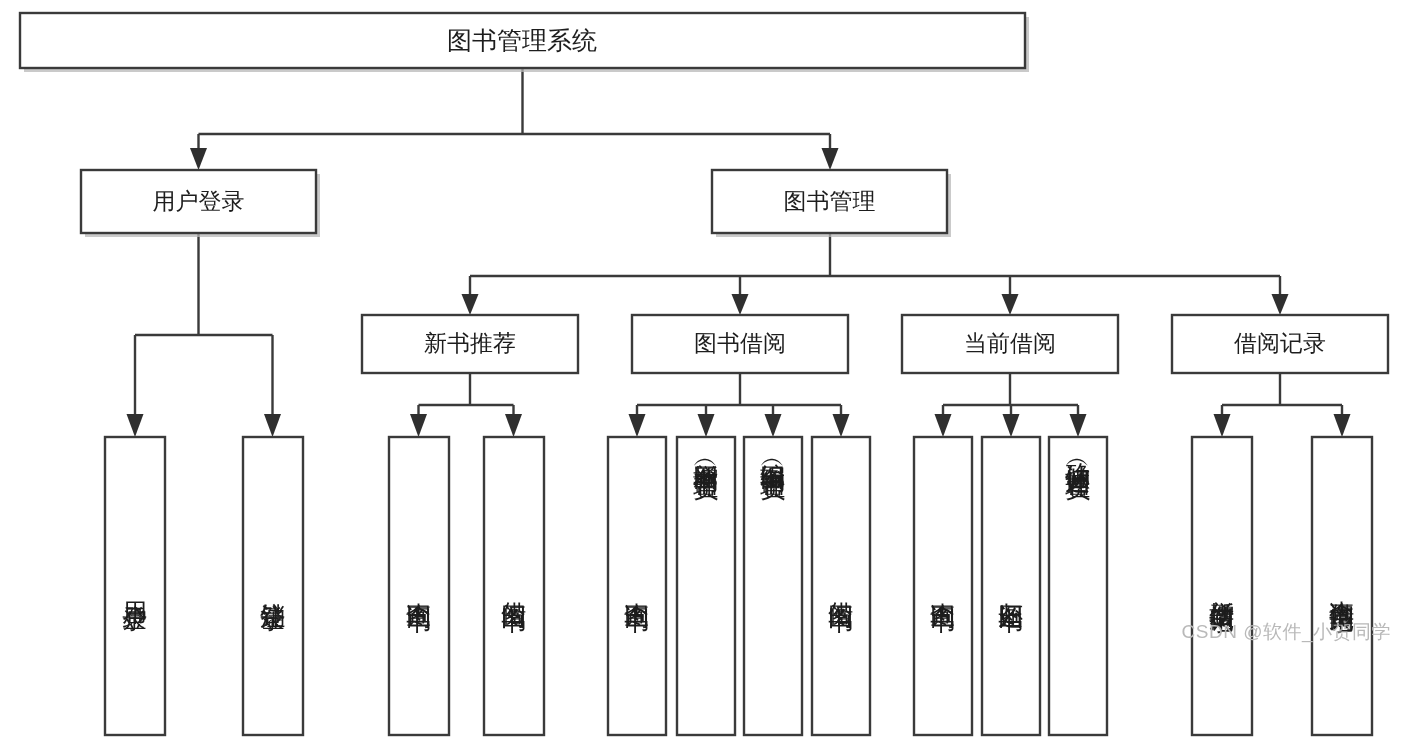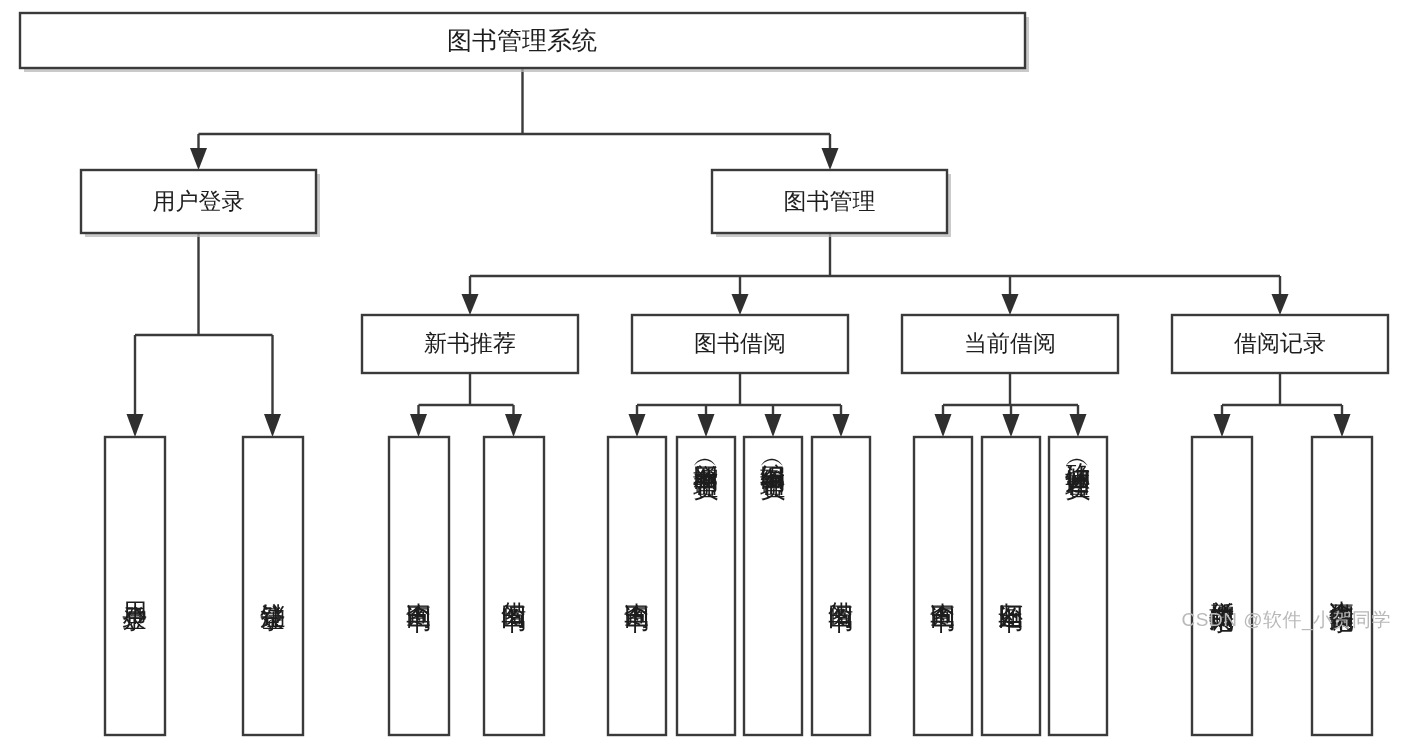--- a/index.html
+++ b/index.html
@@ -70,21 +70,21 @@
     font-size: 25px;
     line-height: 1.06;
     letter-spacing: 2px;
     color: #1d1d1d;
     white-space: nowrap;
     text-align: center;
   }
   .watermark {
     position: absolute;
     right: 14px;
-    bottom: 16px;
+    bottom: 4px;
     font-family: "Liberation Sans", "DejaVu Sans", sans-serif;
     font-size: 19px;
     color: #b9b9b9;
     letter-spacing: 0.5px;
     user-select: none;
   }
 </style>
 </head>
 <body>
 

